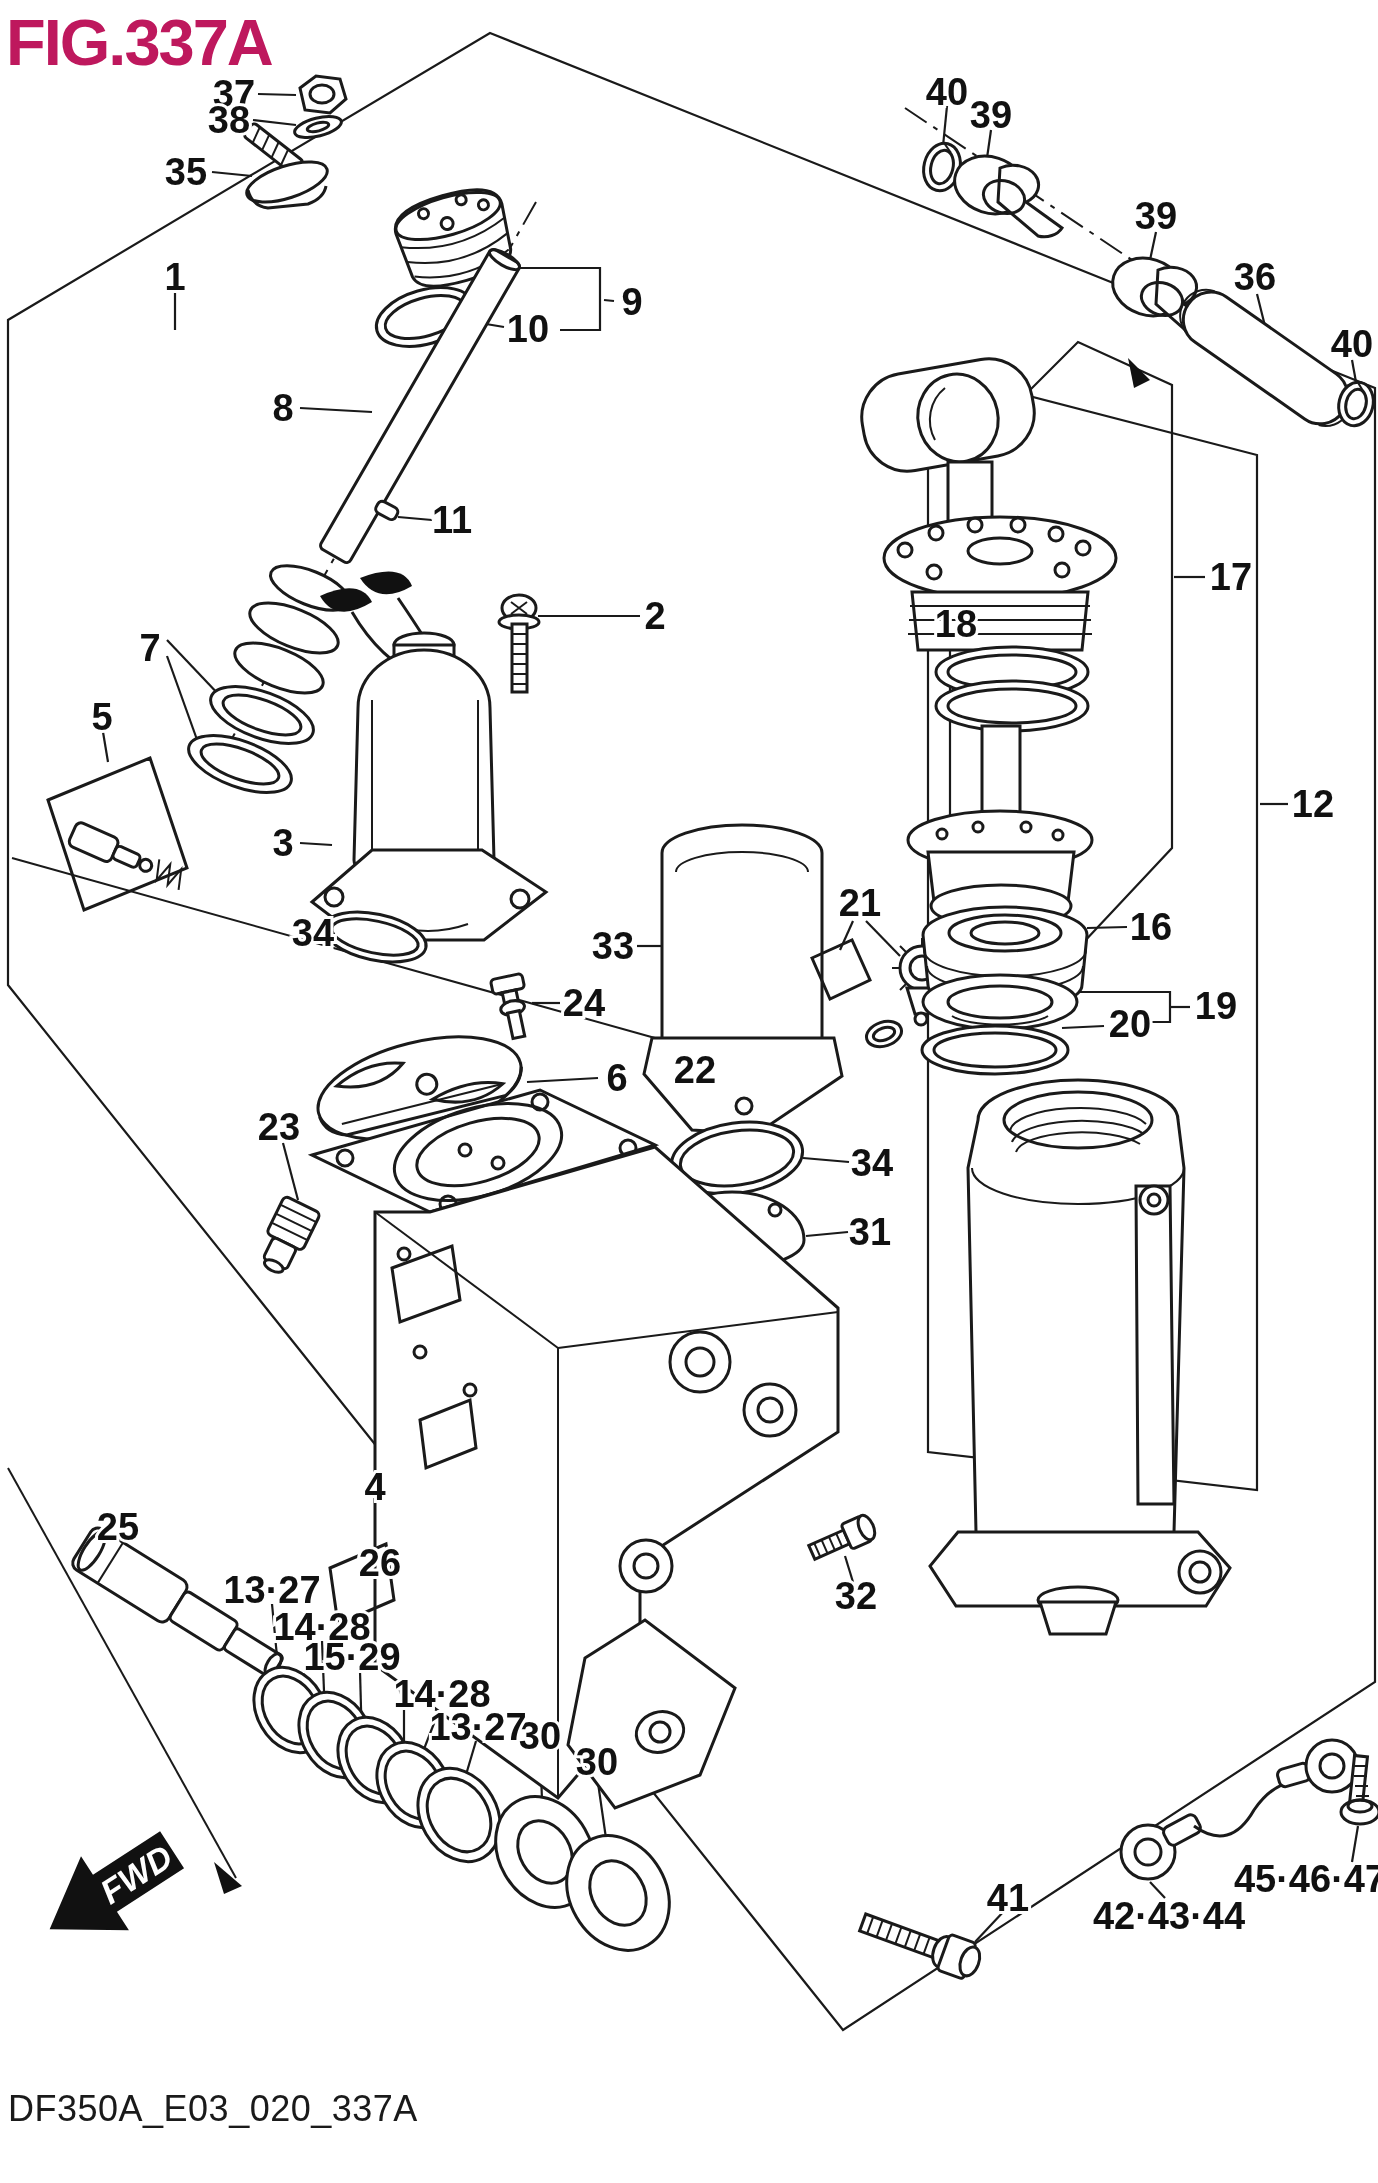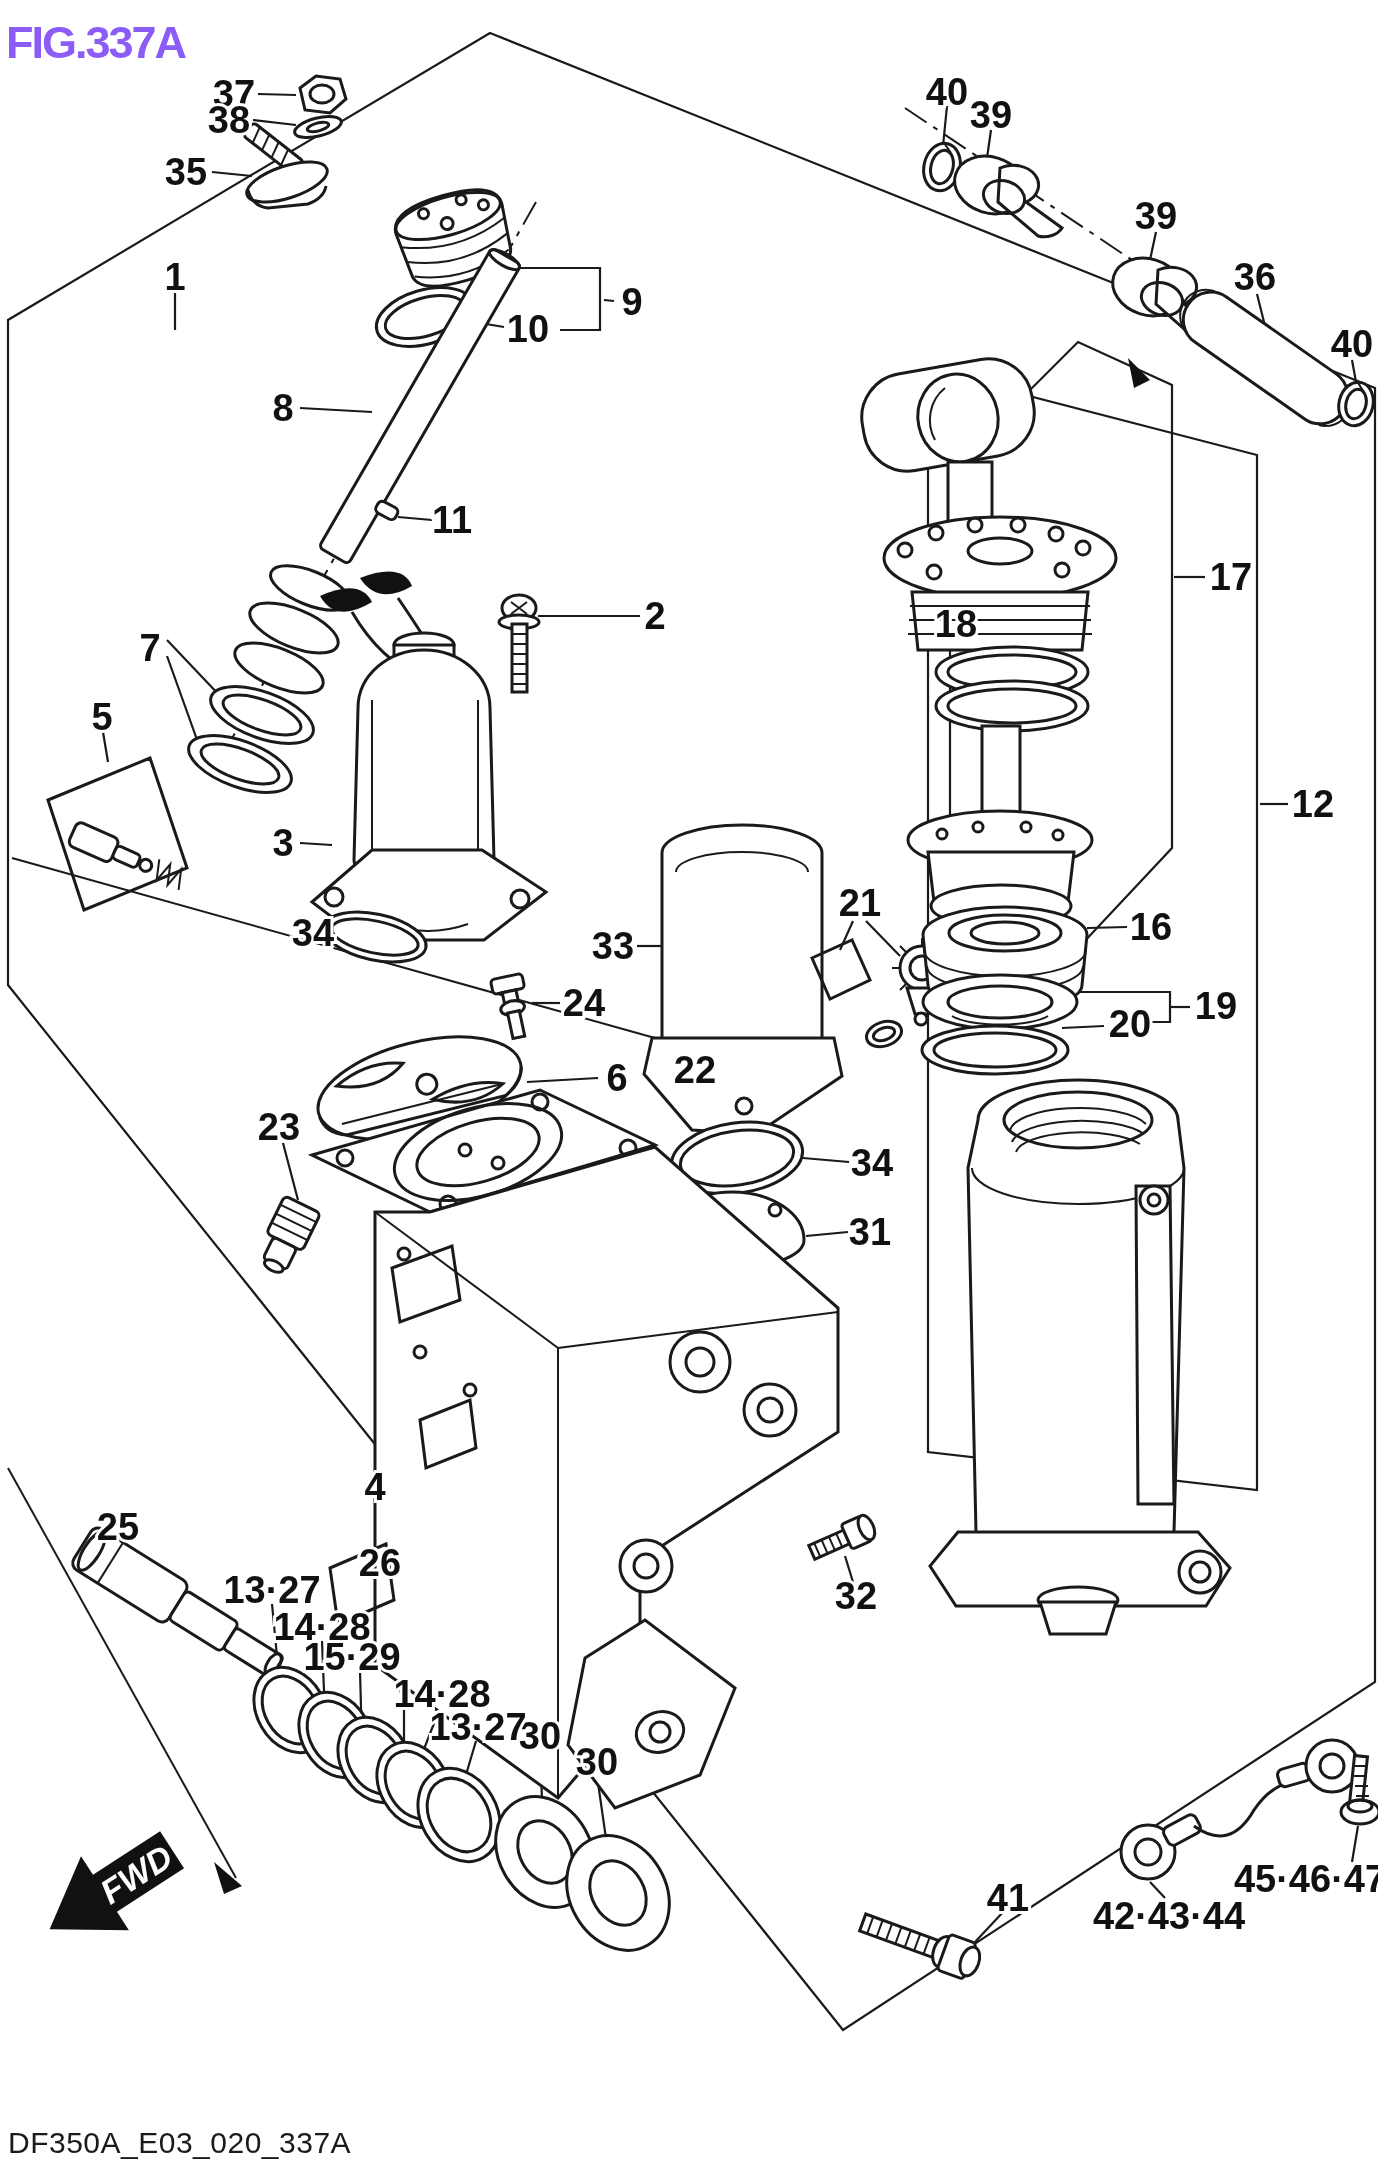--- a/index.html
+++ b/index.html
@@ -1,21 +1,21 @@
 <!DOCTYPE html>
 <html><head>
 <meta charset="utf-8">
 <style>
   html,body{margin:0;padding:0;background:#fff;}
   #stage{position:relative;width:1378px;height:2183px;background:#ffffff;
          font-family:"Liberation Sans",sans-serif;overflow:hidden;}
-  #fig-title{position:absolute;left:6px;top:17px;font-size:45px;font-weight:900;
-             letter-spacing:-2px;color:#8b5cf6;}
+  #fig-title{position:absolute;left:6px;top:5px;font-size:65px;font-weight:900;
+             letter-spacing:-2px;color:#be185d;}
   #footer{position:absolute;left:8px;top:2088px;color:#1a1a1a;}
-  #footer .code{font-size:30px;letter-spacing:0.5px;margin-top:38px;}
+  #footer .code{font-size:36px;letter-spacing:0.5px;}
   #footer .name{font-size:31px;margin-top:9px;letter-spacing:0.5px;}
   svg{position:absolute;left:0;top:0;}
   .ln{stroke:#1a1a1a;stroke-width:2.2;fill:none;}
   .pt{stroke:#1a1a1a;stroke-width:3;fill:#ffffff;}
   .ptn{stroke:#1a1a1a;stroke-width:3;fill:none;}
   .thin{stroke:#1a1a1a;stroke-width:2;fill:none;}
   .blk{fill:#111;stroke:none;}
   .lbl{font-family:"Liberation Sans",sans-serif;font-weight:700;font-size:38px;fill:#111;
        paint-order:stroke;stroke:#ffffff;stroke-width:6px;}
 </style>

